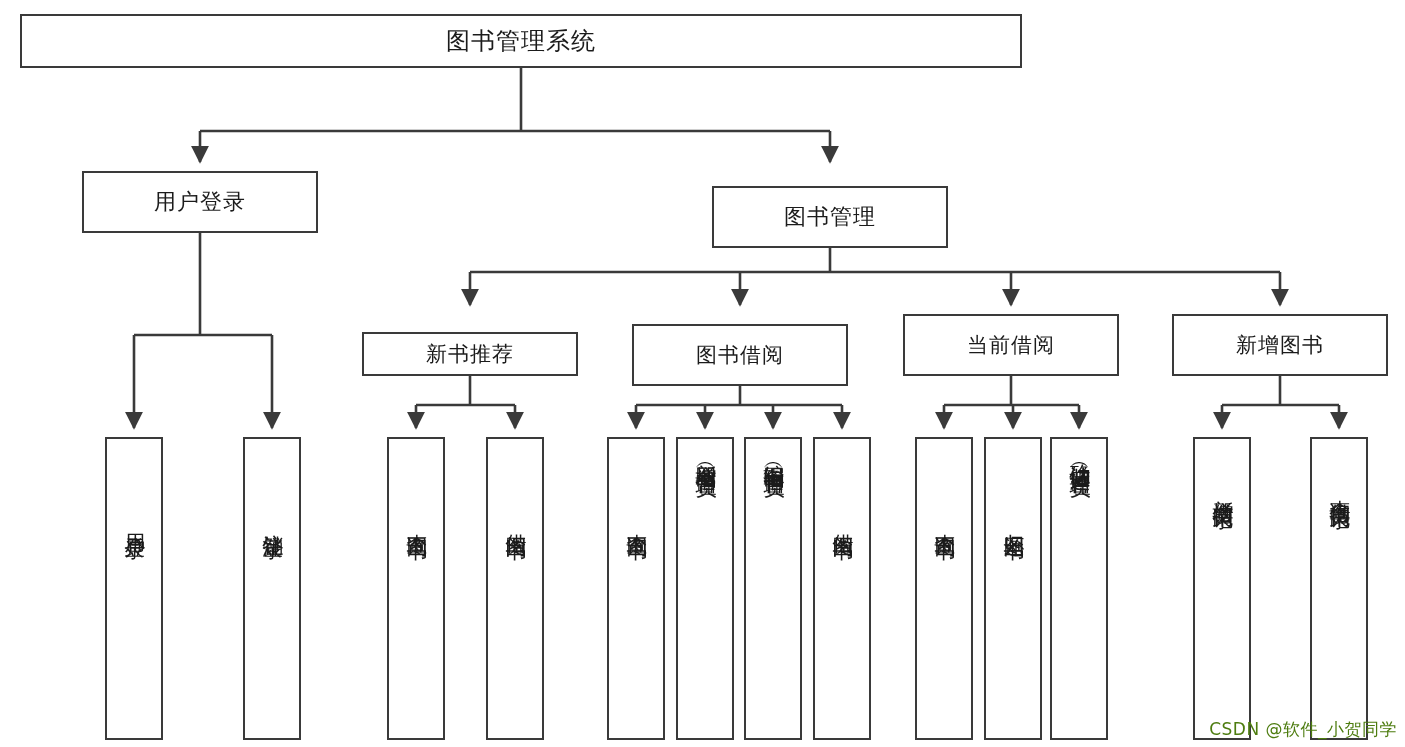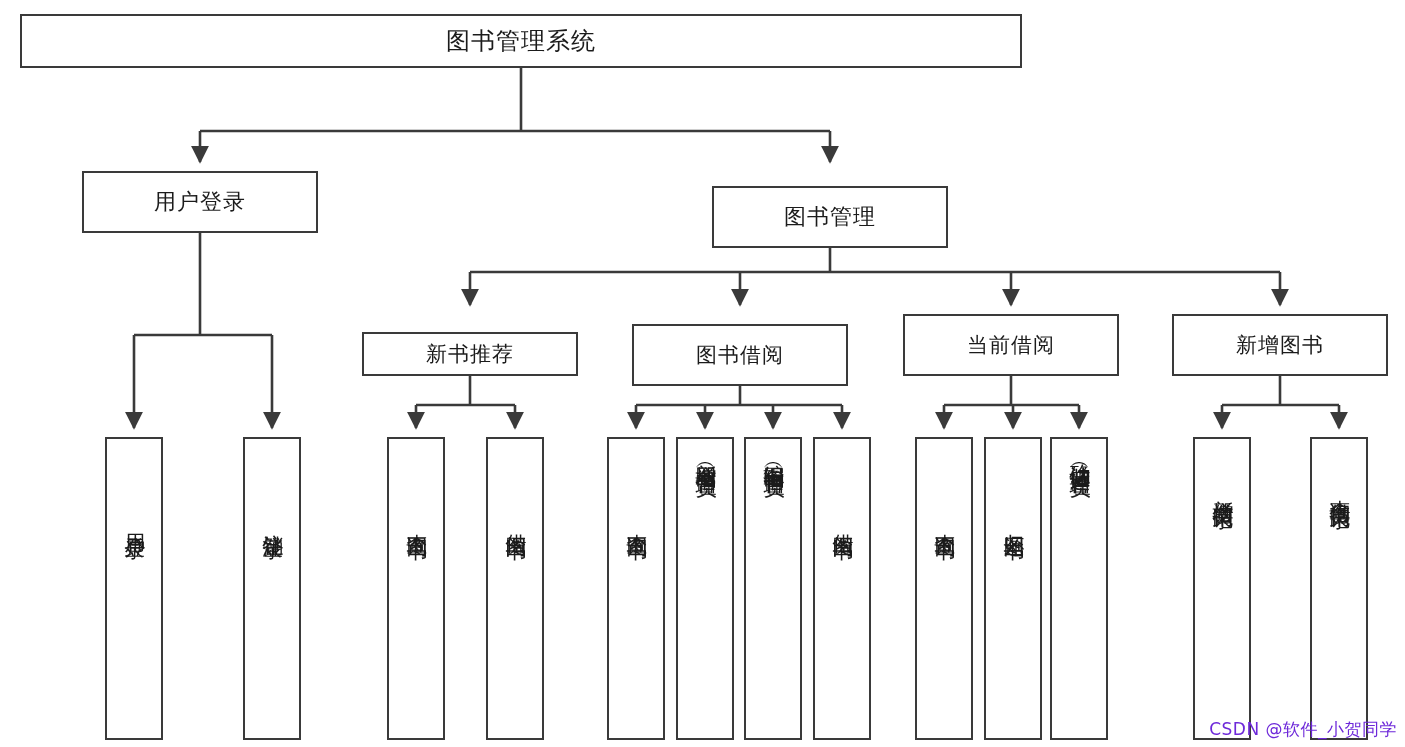--- a/index.html
+++ b/index.html
@@ -59,21 +59,21 @@
   }
   .htext {
     white-space: nowrap;
     letter-spacing: 1px;
   }
   #watermark {
     position: absolute;
     right: 8px;
     bottom: 6px;
     font-size: 17px;
-    color: #6d28d9;
+    color: #4d7c0f;
     letter-spacing: 0.5px;
     white-space: nowrap;
     pointer-events: none;
   }
 </style>
 </head>
 <body>
 
 <div id="canvas">
 

